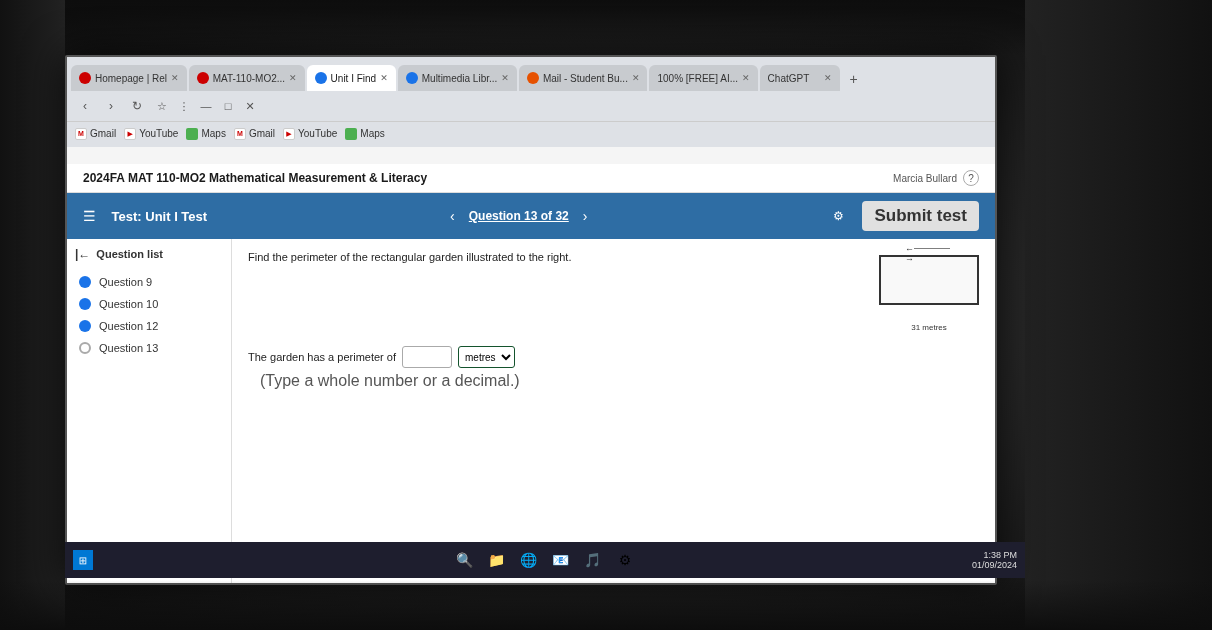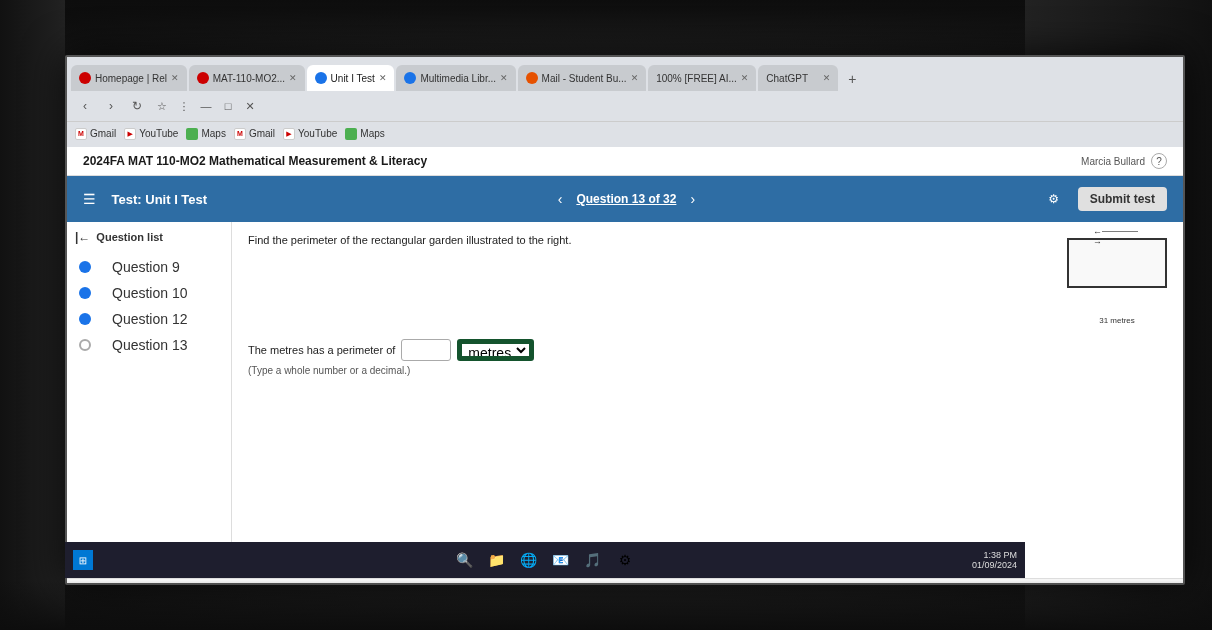--- a/index.html
+++ b/index.html
@@ -18,21 +18,21 @@
       top: 0; left: 0; right: 0; bottom: 0;
       background: radial-gradient(ellipse at center, #2a2a2a 40%, #0d0d0d 100%);
       z-index: 0;
     }
 
     
     .screen {
       position: absolute;
       top: 55px;
       left: 65px;
-      width: 1120px;
+      width: 932px;
       height: 530px;
       background: #fff;
       z-index: 10;
       border: 2px solid #555;
       border-radius: 2px;
       overflow: hidden;
       box-shadow: 0 0 40px rgba(0,0,0,0.8);
     }
 
     
@@ -191,20 +191,21 @@
     
     .site-header {
       background: #fff;
       padding: 6px 16px;
       border-bottom: 1px solid #ddd;
       font-size: 11px;
       color: #333;
       display: flex;
       align-items: center;
       justify-content: space-between;
+      margin-top: 17px;
     }
 
     .site-header-title {
       font-size: 12px;
       font-weight: bold;
       color: #1a1a1a;
     }
 
     .site-header-user {
       font-size: 10px;
@@ -262,21 +263,21 @@
       text-align: right;
       line-height: 1.5;
     }
 
     .submit-btn {
       background: #e0e0e0;
       color: #333;
       border: none;
       padding: 5px 12px;
       border-radius: 4px;
-      font-size: 12px;
+      font-size: 17px;
       font-weight: bold;
       cursor: pointer;
       white-space: nowrap;
     }
 
     
     .main-content {
       display: flex;
       height: calc(100% - 46px - 34px);
     }
@@ -301,23 +302,23 @@
     }
 
     .collapse-icon {
       font-size: 12px;
       cursor: pointer;
     }
 
     .question-item {
       display: flex;
       align-items: center;
-      gap: 21px;
+      gap: 8px;
       padding: 5px 4px;
-      font-size: 14px;
+      font-size: 11px;
       color: #333;
       cursor: pointer;
     }
 
     .q-dot {
       width: 12px;
       height: 12px;
       border-radius: 50%;
       flex-shrink: 0;
     }
@@ -357,31 +358,32 @@
       width: 50px;
       height: 22px;
       border: 1px solid #aaa;
       border-radius: 3px;
       font-size: 11px;
       padding: 0 4px;
     }
 
     .unit-select {
       height: 22px;
-      border: 5px solid #14532d;
+      border: 1px solid #14532d;
       border-radius: 3px;
-      font-size: 14px;
+      font-size: 10px;
       padding: 0 2px;
       background: #fff;
     }
 
     .answer-hint {
-      font-size: 10px;
+      font-size: 16px;
       color: #555;
       margin-top: 4px;
+      margin-left: 12px;
     }
 
     
     .bottom-bar {
       background: #f5f5f5;
       border-top: 1px solid #ddd;
       height: 34px;
       display: flex;
       align-items: center;
       justify-content: flex-end;
@@ -507,21 +509,21 @@
         <span>Homepage | Rel</span>
         <span class="tab-close">✕</span>
       </div>
       <div class="tab">
         <span class="tab-icon red"></span>
         <span>MAT-110-MO2...</span>
         <span class="tab-close">✕</span>
       </div>
       <div class="tab active">
         <span class="tab-icon blue-circle"></span>
-        <span>Unit I Test</span>
+        <span>Unit I Find</span>
         <span class="tab-close">✕</span>
       </div>
       <div class="tab">
         <span class="tab-icon blue-circle"></span>
         <span>Multimedia Libr...</span>
         <span class="tab-close">✕</span>
       </div>
       <div class="tab">
         <span class="tab-icon orange"></span>
         <span>Mail - Student Bu...</span>
@@ -634,27 +636,27 @@
 
         <div style="display:flex; align-items:flex-start; gap:12px;">
           <div style="flex:1;">
             <p class="question-text">Find the perimeter of the rectangular garden illustrated to the right.</p>
           </div>
           <div style="display:flex; flex-direction:column; align-items:center;">
             <div style="width:100px; height:50px; border:2px solid #333; background:#f9f9f9; position:relative; margin-top:4px;">
               <span style="position:absolute; top:-14px; left:50%; transform:translateX(-50%); font-size:9px; color:#333;">←————→</span>
 
             </div>
-            <span class="meters-label" style="margin-top:28px;">31 metres</span>
+            <span class="meters-label" style="margin-top:18px;">31 metres</span>
           </div>
         </div>
 
         <div class="answer-section">
           <div class="answer-inline">
-            <span>The metres has a perimeter of</span>
+            <span>The garden has a perimeter of</span>
             <input type="text" class="answer-input" value="" style="">
             <select class="unit-select">
               <option>metres</option>
             </select>
           </div>
           <p class="answer-hint">(Type a whole number or a decimal.)</p>
         </div>
 
       </div>
 

